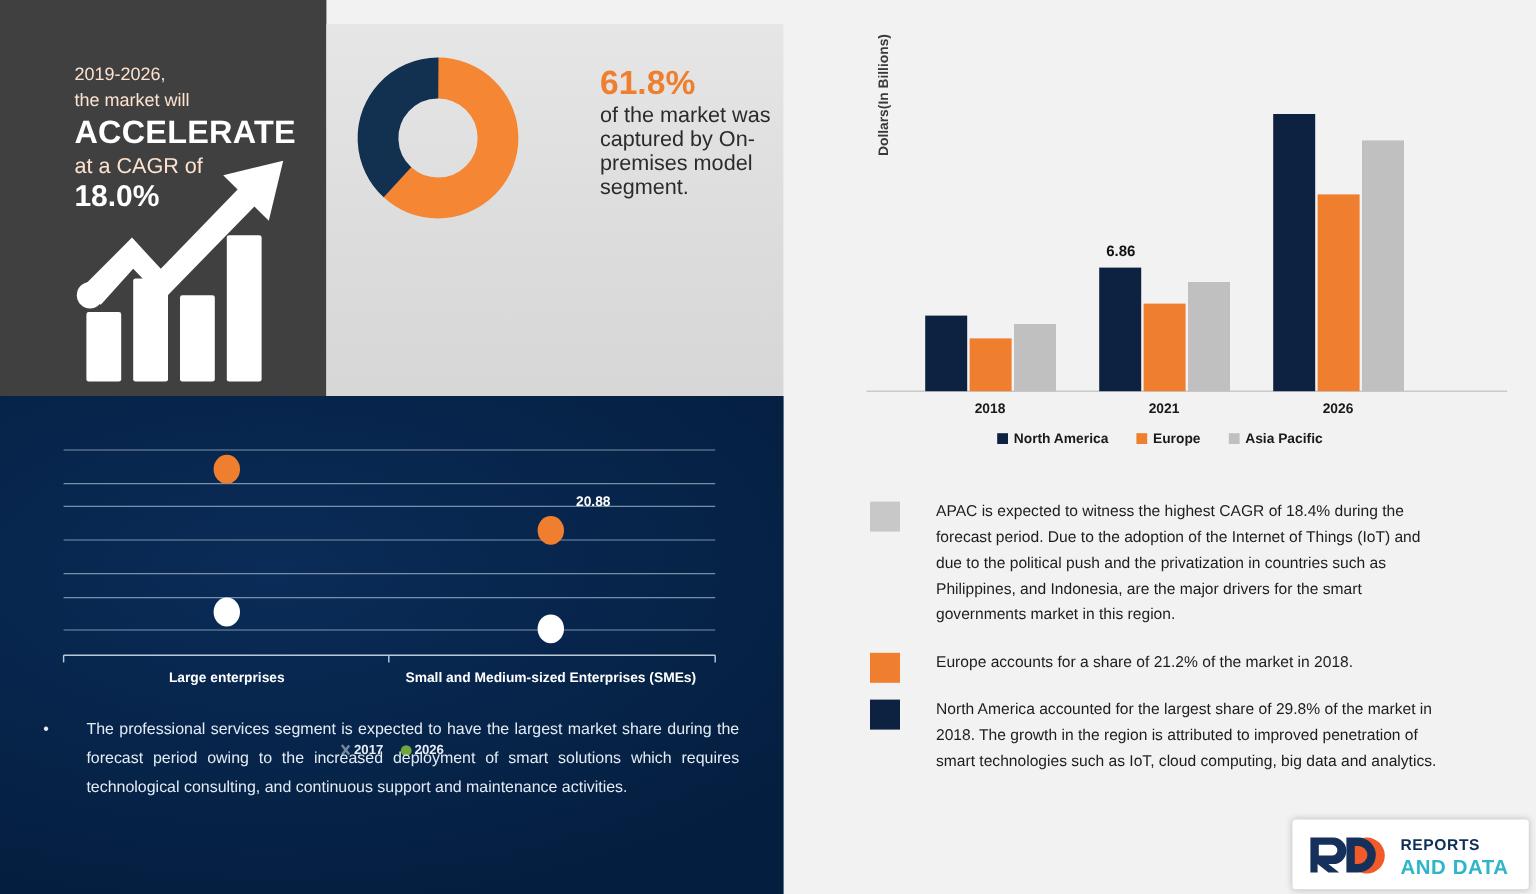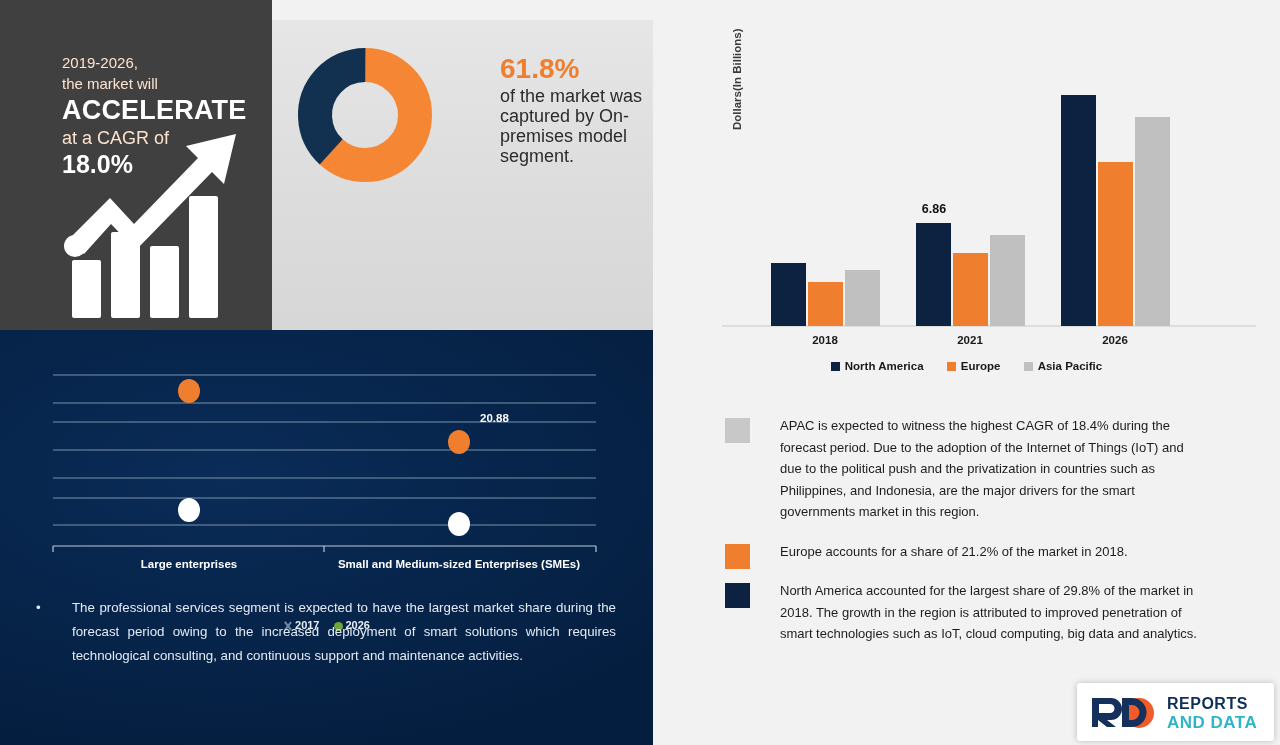--- a/index.html
+++ b/index.html
@@ -84,21 +84,21 @@
   .rnote { position:relative; margin-bottom:18px; padding-left:55px; }
   .rnote .sq { position:absolute; left:0; top:3px; width:25px; height:25px; }
   .rnote .tx { font-size:13px; line-height:21.5px; color:#1d1d1d; text-align:justify; }
 
   .logo {
     position:absolute; left:1077px; top:683px; width:197px; height:58px;
     background:#fff; box-shadow:0 0 6px rgba(0,0,0,.22); border-radius:3px;
   }
   .logo-mark { position:absolute; left:12px; top:13px; width:72px; height:33px; }
   .logo-txt { position:absolute; left:90px; top:11px; }
-  .logo-rep { font-size:16px; font-weight:bold; color:#0f2f58; letter-spacing:.5px; line-height:19px; }
+  .logo-rep { font-size:13px; font-weight:bold; color:#0f2f58; letter-spacing:.5px; line-height:19px; }
   .logo-and { font-size:17px; font-weight:bold; color:#2eb6c8; letter-spacing:.5px; line-height:20px; }
 </style>
 </head>
 <body>
 
 <div id="root">
 
   <div class="left-col">
 
     <div class="orange-panel">

